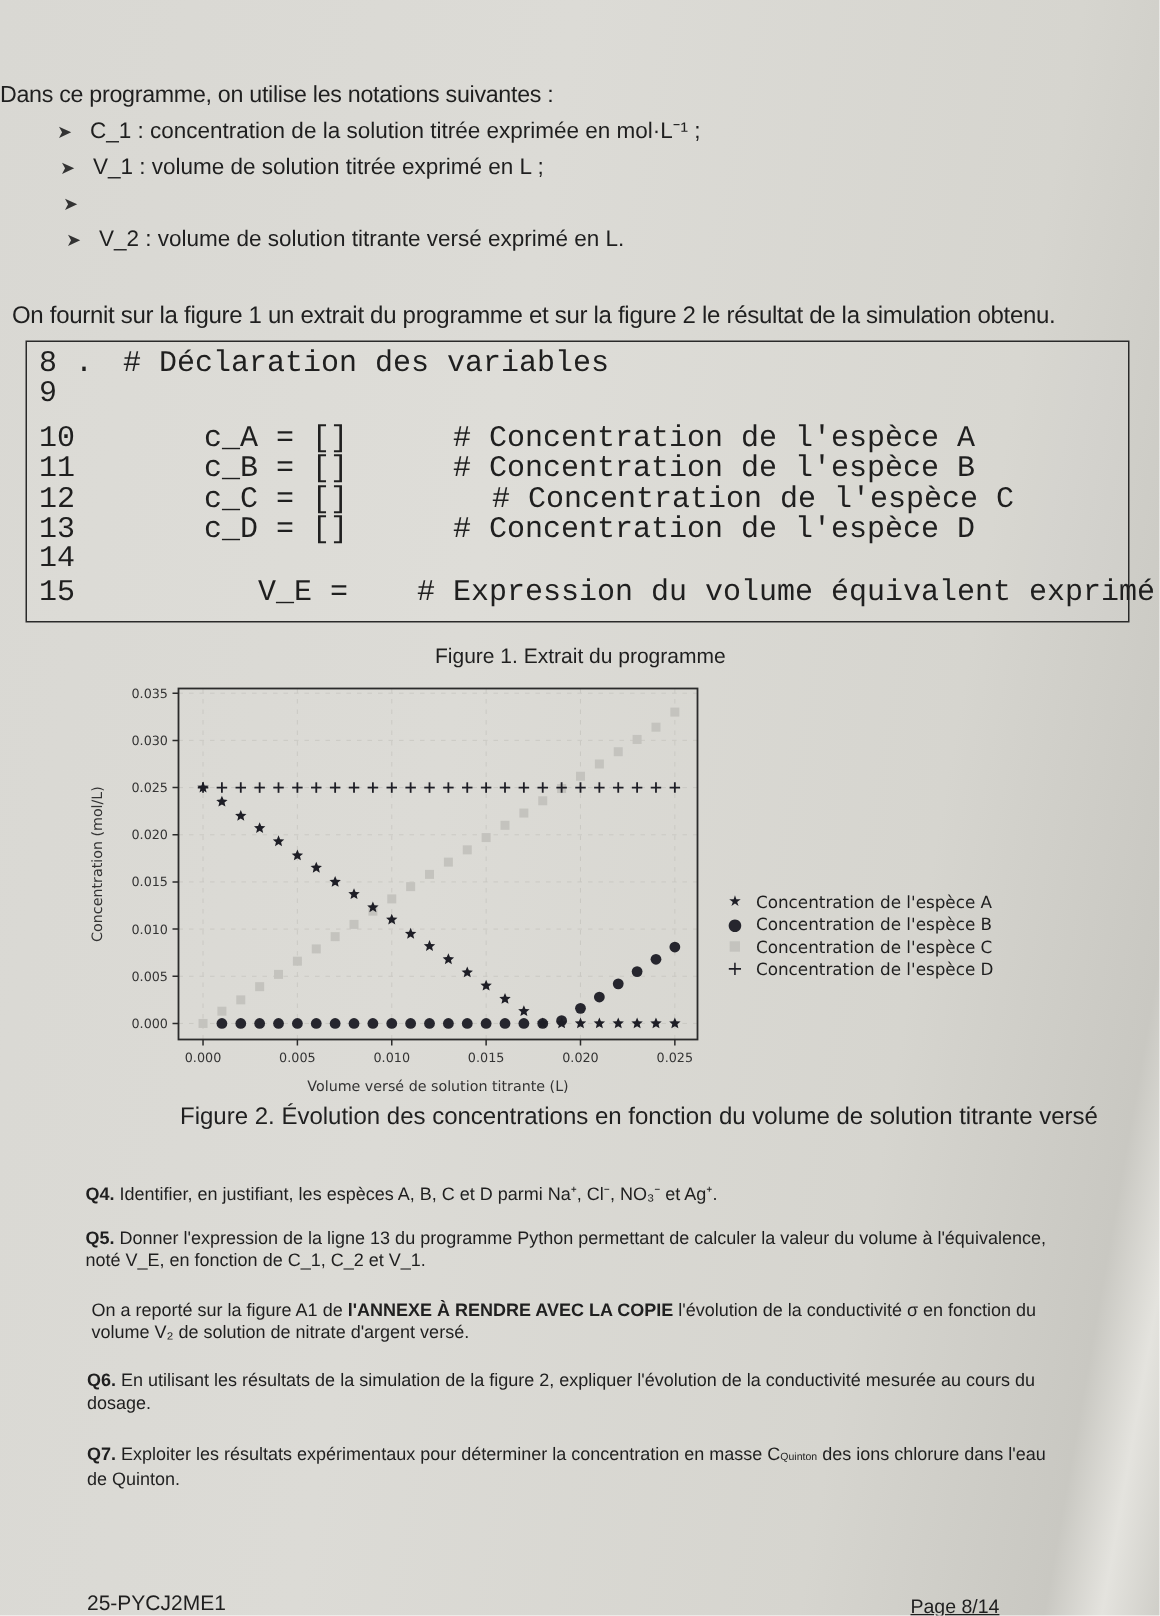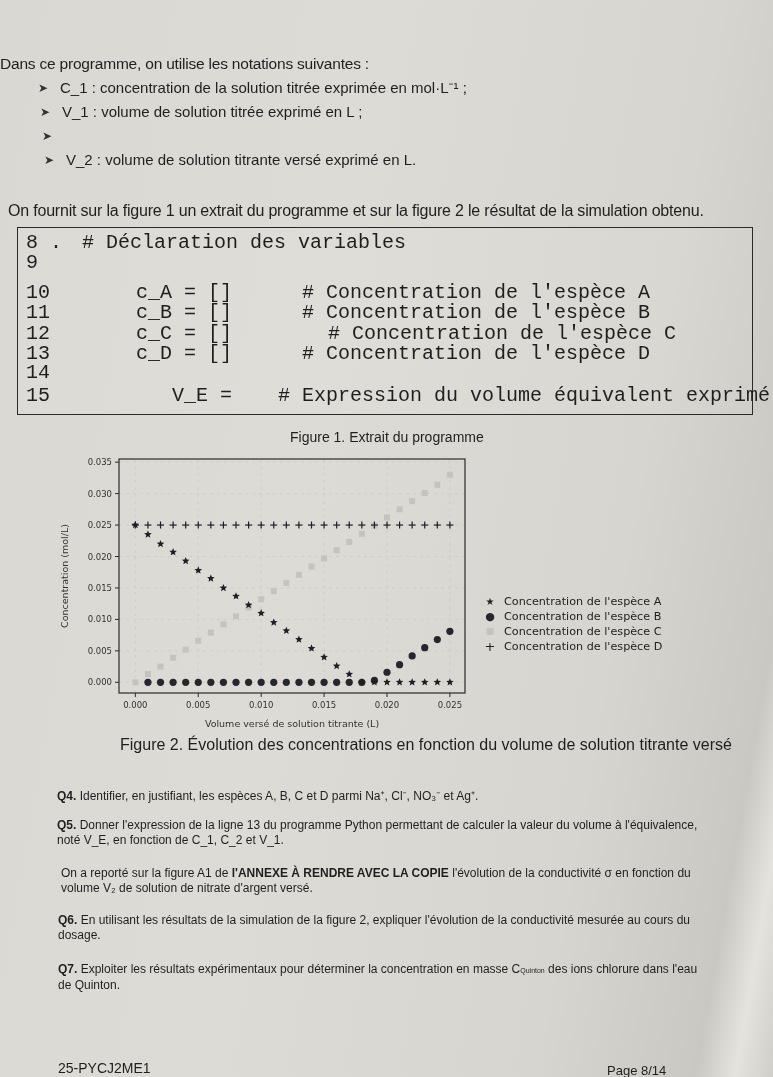--- a/index.html
+++ b/index.html
@@ -43,21 +43,21 @@
   .fig2-caption { left: 120px; top: 736px; font-size: 16px; }
   .q { font-size: 12px; line-height: 15px; }
   .q b { font-weight: bold; }
   .q4 { left: 57px; top: 789px; width: 690px; }
   .q5 { left: 57px; top: 818px; width: 650px; }
   .annexe { left: 61px; top: 866px; width: 640px; }
   .q6 { left: 58px; top: 913px; width: 640px; }
   .q7 { left: 58px; top: 962px; width: 640px; }
   .sub { font-size: 7px; }
   .footer-code { left: 58px; top: 1060px; font-size: 14px; }
-  .footer-page { left: 607px; top: 1063px; font-size: 13px; }
+  .footer-page { left: 607px; top: 1063px; font-size: 13px; text-decoration: underline; }
 </style>
 </head>
 <body>
 
 <div class="abs intro">Dans ce programme, on utilise les notations suivantes :</div>
 <ul class="abs notation-list">
   <li>
       <span class="bullet">➤</span>
       <span>C_1 : concentration de la solution titrée exprimée en mol·L⁻¹ ;</span>
     </li>

